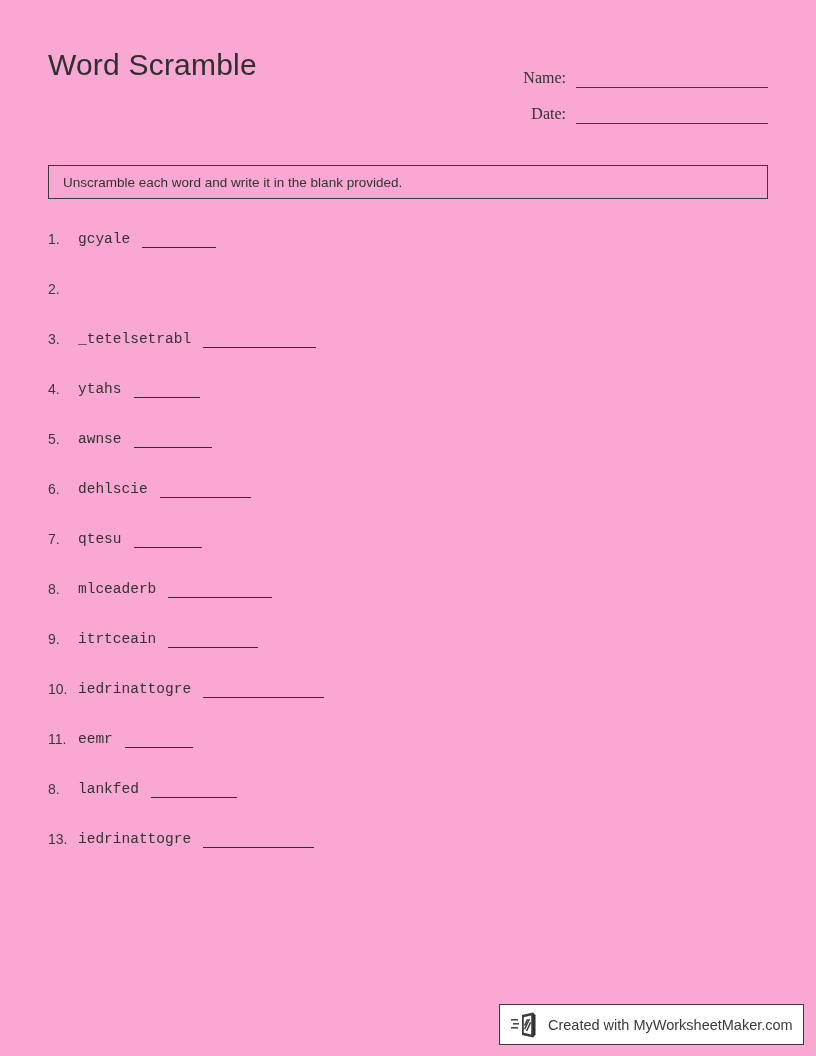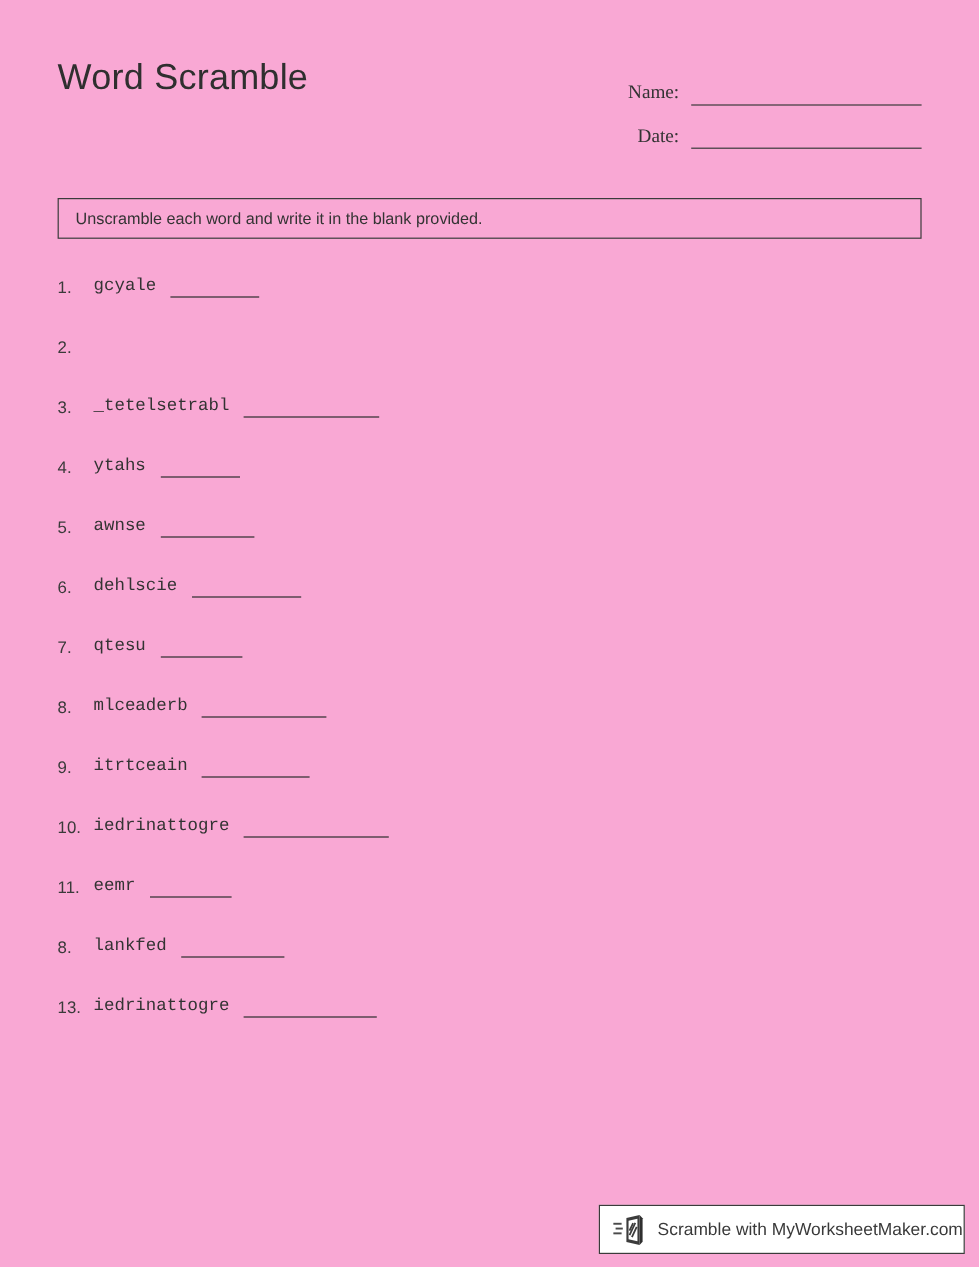--- a/index.html
+++ b/index.html
@@ -284,16 +284,16 @@
       </g>
       <path d="M11 3 L22 0.5 L22 25.5 L11 23 Z" fill="#3c3c3c"></path>
       <path d="M12.8 5.2 L20.2 3.6 L20.2 22.4 L12.8 20.8 Z" fill="#ffffff"></path>
       <g stroke="#3c3c3c" stroke-width="1.5" fill="none">
         <path d="M13.6 13.6 L16.6 7.2"></path>
         <path d="M13.6 17.2 L18.4 7.0"></path>
         <path d="M15.6 19.0 L19.6 10.4"></path>
       </g>
       <path d="M22 0.5 L24.5 3.2 L24.5 22.8 L22 25.5 Z" fill="#2f2f2f"></path>
     </svg>
-    <span class="badge-text">Scramble with MyWorksheetMaker.com</span>
+    <span class="badge-text">Created with MyWorksheetMaker.com</span>
   </div>
 
 </div>
 
 </body></html>

